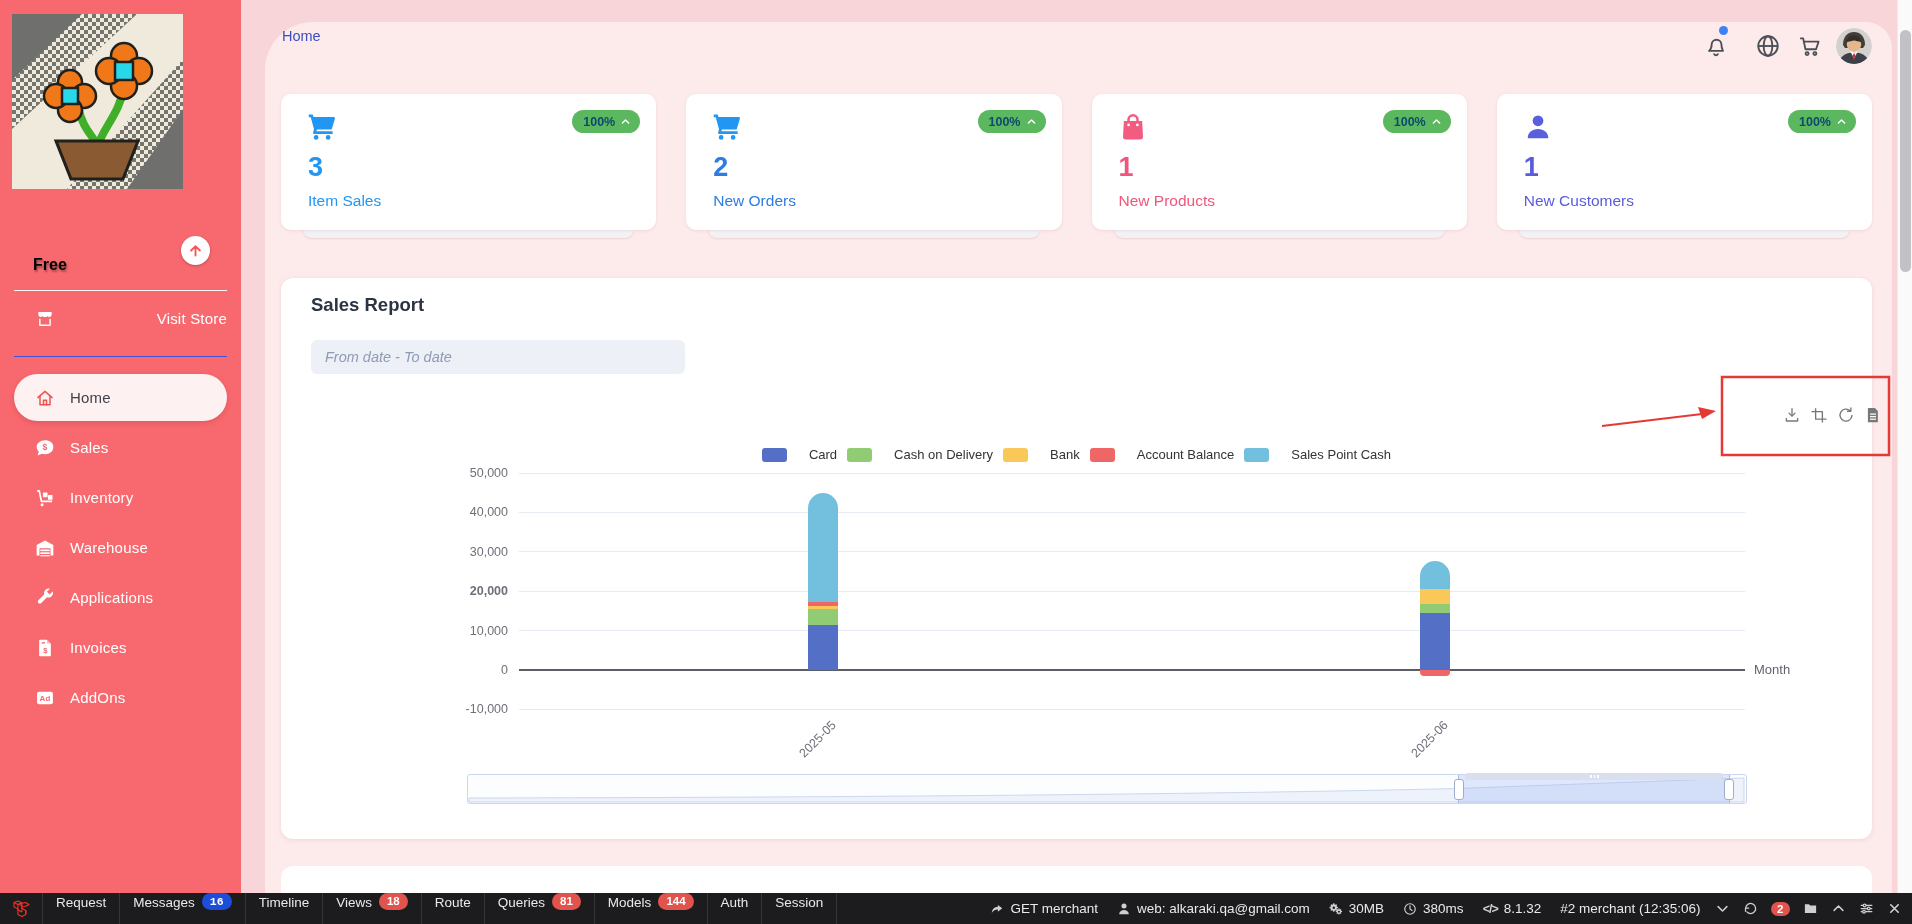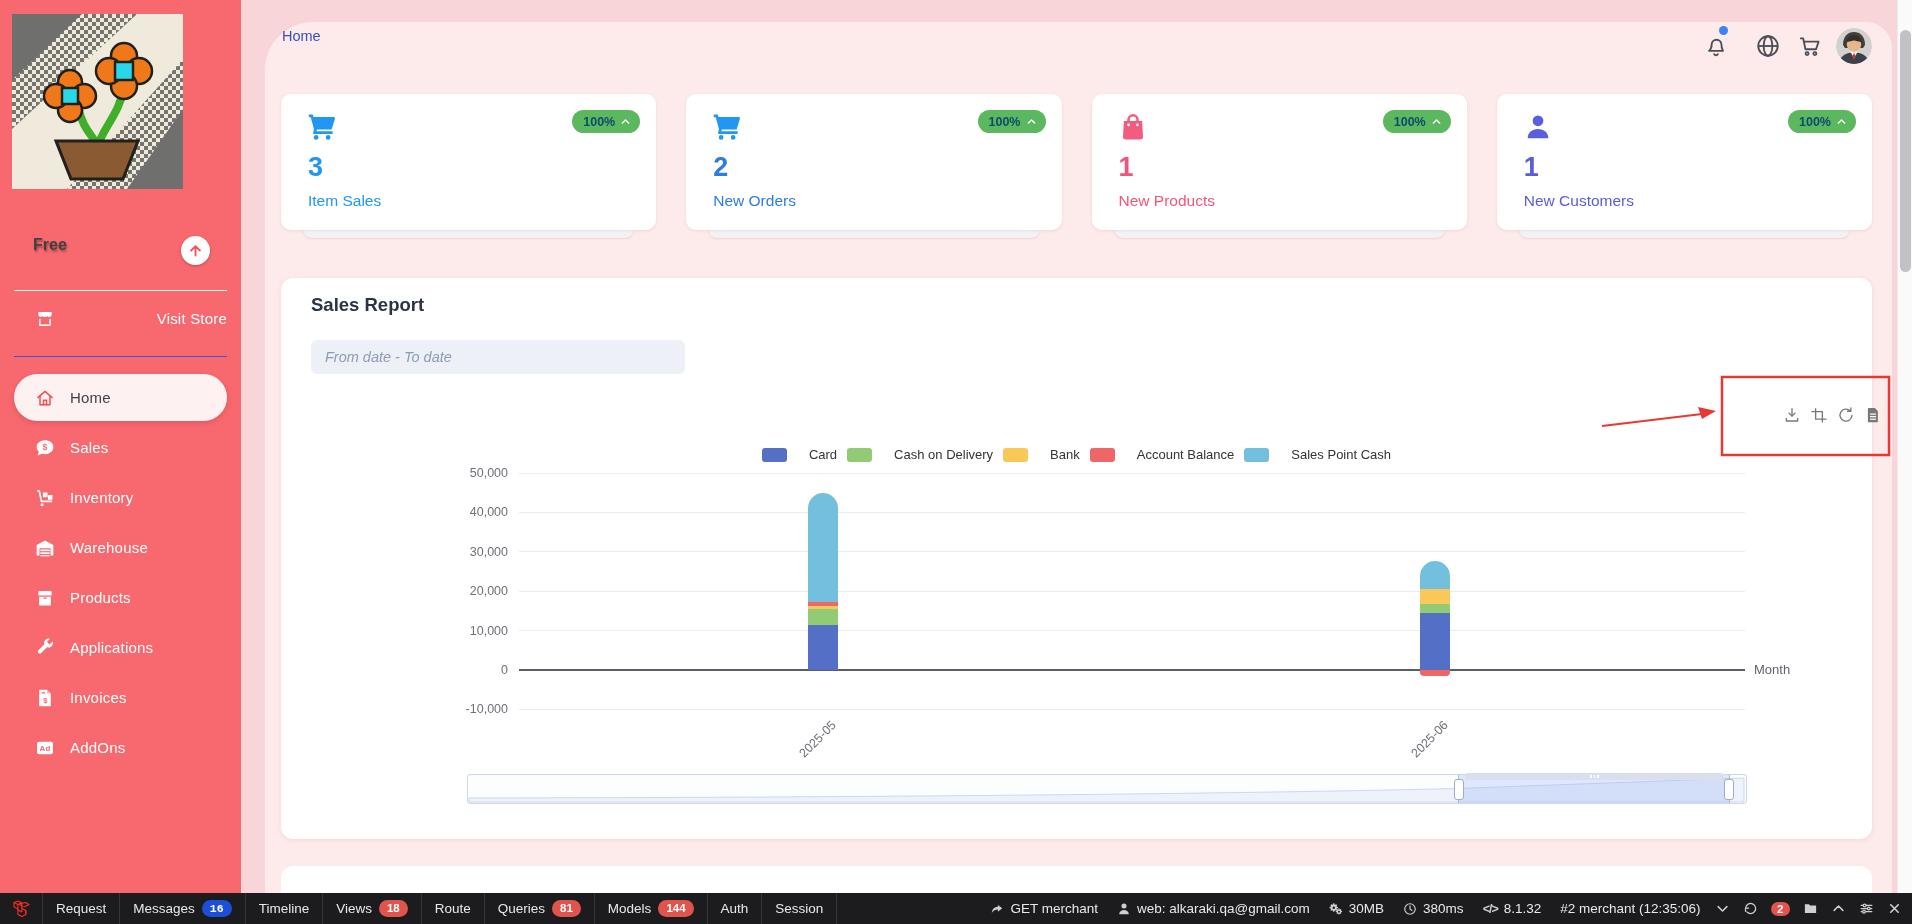--- a/index.html
+++ b/index.html
@@ -4,21 +4,21 @@
 <style>
   html,body{margin:0;padding:0;}
   body{font-family:"Liberation Sans",sans-serif;background:#e8c9cc;}
   #app{position:relative;width:1912px;height:924px;background:#f8d5d8;overflow:hidden;}
 
   
   #sidebar{position:absolute;left:0;top:0;width:241px;height:893px;background:#f7696e;}
   #logo{position:absolute;left:12px;top:14px;width:171px;height:175px;}
   #logo svg{display:block;width:100%;height:100%;}
   .plan-row{position:absolute;left:0;top:236px;width:241px;height:30px;}
-  .plan{position:absolute;left:33px;top:0;color:#404040;font-size:16px;font-weight:bold;text-shadow:1px 2px 2px rgba(0,0,0,.35);}
+  .plan{position:absolute;left:33px;top:20px;color:#000000;font-size:16px;font-weight:bold;text-shadow:1px 2px 2px rgba(0,0,0,.35);}
   .upgrade{position:absolute;left:181px;top:0;width:29px;height:29px;border-radius:50%;background:#fff;border:none;cursor:pointer;display:flex;align-items:center;justify-content:center;padding:0;box-shadow:0 1px 3px rgba(0,0,0,.25);}
   .upgrade svg{width:15px;height:15px;color:#f7545a;}
   .divider{position:absolute;left:14px;width:213px;height:0;border-top:1.5px solid rgba(255,255,255,.95);}
   .divider.blue{border-top:1.5px solid #4454d6;}
   .menu-item{display:flex;align-items:center;gap:15px;height:47px;margin:0 14px 3px 14px;padding-left:21px;border-radius:25px;color:#fff;font-size:15px;font-weight:500;cursor:pointer;letter-spacing:.2px;}
   .menu-item .mi-icon{width:20px;height:20px;flex:0 0 20px;display:flex;align-items:center;justify-content:center;}
   .mi-icon svg{width:100%;height:100%;}
   .menu-item.active{background:#fdf1f2;color:#42424a;box-shadow:0 2px 5px rgba(160,40,50,.25);}
   .menu-item.active .mi-icon{color:#ef5350;}
   #visit-store{position:absolute;left:0;top:295px;width:241px;}
@@ -81,21 +81,21 @@
 
   
   #scrollbar{position:absolute;left:1897px;top:0;width:15px;height:893px;background:#fafafa;border-left:1px solid #ececec;}
   #scroll-thumb{position:absolute;left:2px;top:30px;width:11px;height:242px;background:#c2c2c6;border-radius:6px;}
 
   
   #debugbar{position:absolute;left:0;top:893px;width:1912px;height:31px;background:#1c1c1f;color:#e9e9ea;display:flex;align-items:stretch;font-size:13.5px;}
   .db-logo{width:42px;display:flex;align-items:center;justify-content:center;border-right:1px solid #36363a;}
   .db-logo svg{width:19px;height:19px;}
   #db-tabs{display:flex;}
-  .db-tab{display:flex;align-items:center;gap:7px;padding:6px 13px;border-right:1px solid #36363a;cursor:pointer;white-space:nowrap;}
+  .db-tab{display:flex;align-items:flex-end;gap:7px;padding:14px 13px;border-right:1px solid #36363a;cursor:pointer;white-space:nowrap;}
   .db-badge{border-radius:10px;padding:1.5px 8px;font-size:11.5px;font-weight:bold;color:#fff;line-height:1.2;}
   #db-status{margin-left:auto;display:flex;align-items:center;gap:19px;padding-right:14px;}
   .db-stat{display:flex;align-items:center;gap:6px;white-space:nowrap;cursor:pointer;}
   .db-stat svg{width:14px;height:14px;color:#cfcfd2;}
   .code-glyph{font-size:12.5px;font-weight:bold;color:#cfcfd2;letter-spacing:-1px;}
   #db-controls{display:flex;align-items:center;gap:13px;padding-right:10px;}
   .db-ctl{background:none;border:none;padding:0;color:#cfcfd2;width:15px;height:15px;cursor:pointer;position:relative;}
   .db-ctl svg{width:100%;height:100%;}
   .ctl-badge{border-radius:9px;padding:1px 6.5px;font-size:11.5px;font-weight:bold;color:#fff;}
 </style>
@@ -192,29 +192,20 @@
         <div class="menu-item">
           <span class="mi-icon">
             <svg viewBox="0 0 24 24" fill="currentColor">
               <path d="M2 21V8.4L12 3l10 5.4V21h-3.4v-8.6H5.4V21H2z"></path>
               <rect x="6.4" y="13.8" width="11.2" height="2"></rect>
               <rect x="6.4" y="17.2" width="11.2" height="2"></rect>
               <rect x="6.4" y="20.6" width="11.2" height="1.4"></rect>
             </svg>
           </span>
           <span>Warehouse</span>
-        </div>
-        <div class="menu-item">
-          <span class="mi-icon">
-            <svg viewBox="0 0 24 24" fill="currentColor">
-              <rect x="4" y="3.5" width="16" height="5.5" rx="1"></rect>
-              <path d="M5 10.5h14V20a1 1 0 0 1-1 1H6a1 1 0 0 1-1-1v-9.5zm5 2.5h4v-1.5h-4V13z"></path>
-            </svg>
-          </span>
-          <span>Products</span>
         </div>
         <div class="menu-item">
           <span class="mi-icon">
             <svg viewBox="0 0 24 24" fill="currentColor">
               <path d="M21.7 6.1a5.6 5.6 0 0 1-7.3 5.1l-6.9 6.9a2.4 2.4 0 1 1-3.4-3.4l6.9-6.9A5.6 5.6 0 0 1 16.2.6c.6 0 1.2.1 1.8.3l-3.7 3.7 3.2 3.2 3.7-3.7c.3.6.5 1.3.5 2z"></path>
             </svg>
           </span>
           <span>Applications</span>
         </div>
         <div class="menu-item">
@@ -383,21 +374,21 @@
   </section>
 
   <div id="chart-layer">
       <div class="grid-line" style="left: 519px; top: 708.9px; width: 1226px; height: 1px; background: rgb(231, 235, 243);"></div>
       <div class="ytick" style="left: 423px; top: 702.4px;">-10,000</div>
       <div class="grid-line" style="left: 519px; top: 669px; width: 1226px; height: 2px; background: rgb(91, 94, 102);"></div>
       <div class="ytick" style="left: 423px; top: 663px;">0</div>
       <div class="grid-line" style="left: 519px; top: 630.1px; width: 1226px; height: 1px; background: rgb(231, 235, 243);"></div>
       <div class="ytick" style="left: 423px; top: 623.6px;">10,000</div>
       <div class="grid-line" style="left: 519px; top: 590.7px; width: 1226px; height: 1px; background: rgb(231, 235, 243);"></div>
-      <div class="ytick" style="left: 423px; top: 584.2px;">20,000</div>
+      <div class="ytick" style="left: 423px; top: 584.2px; font-weight: bold;">20,000</div>
       <div class="grid-line" style="left: 519px; top: 551.3px; width: 1226px; height: 1px; background: rgb(231, 235, 243);"></div>
       <div class="ytick" style="left: 423px; top: 544.8px;">30,000</div>
       <div class="grid-line" style="left: 519px; top: 511.9px; width: 1226px; height: 1px; background: rgb(231, 235, 243);"></div>
       <div class="ytick" style="left: 423px; top: 505.4px;">40,000</div>
       <div class="grid-line" style="left: 519px; top: 472.5px; width: 1226px; height: 1px; background: rgb(231, 235, 243);"></div>
       <div class="ytick" style="left: 423px; top: 466px;">50,000</div>
       <div class="bar-seg" style="left: 808px; width: 30px; top: 624.69px; height: 45.31px; background: rgb(84, 112, 198);"></div>
       <div class="bar-seg" style="left: 808px; width: 30px; top: 608.93px; height: 15.76px; background: rgb(145, 204, 117);"></div>
       <div class="bar-seg" style="left: 808px; width: 30px; top: 605.778px; height: 3.152px; background: rgb(250, 200, 88);"></div>
       <div class="bar-seg" style="left: 808px; width: 30px; top: 602.232px; height: 3.546px; background: rgb(238, 102, 102);"></div>

